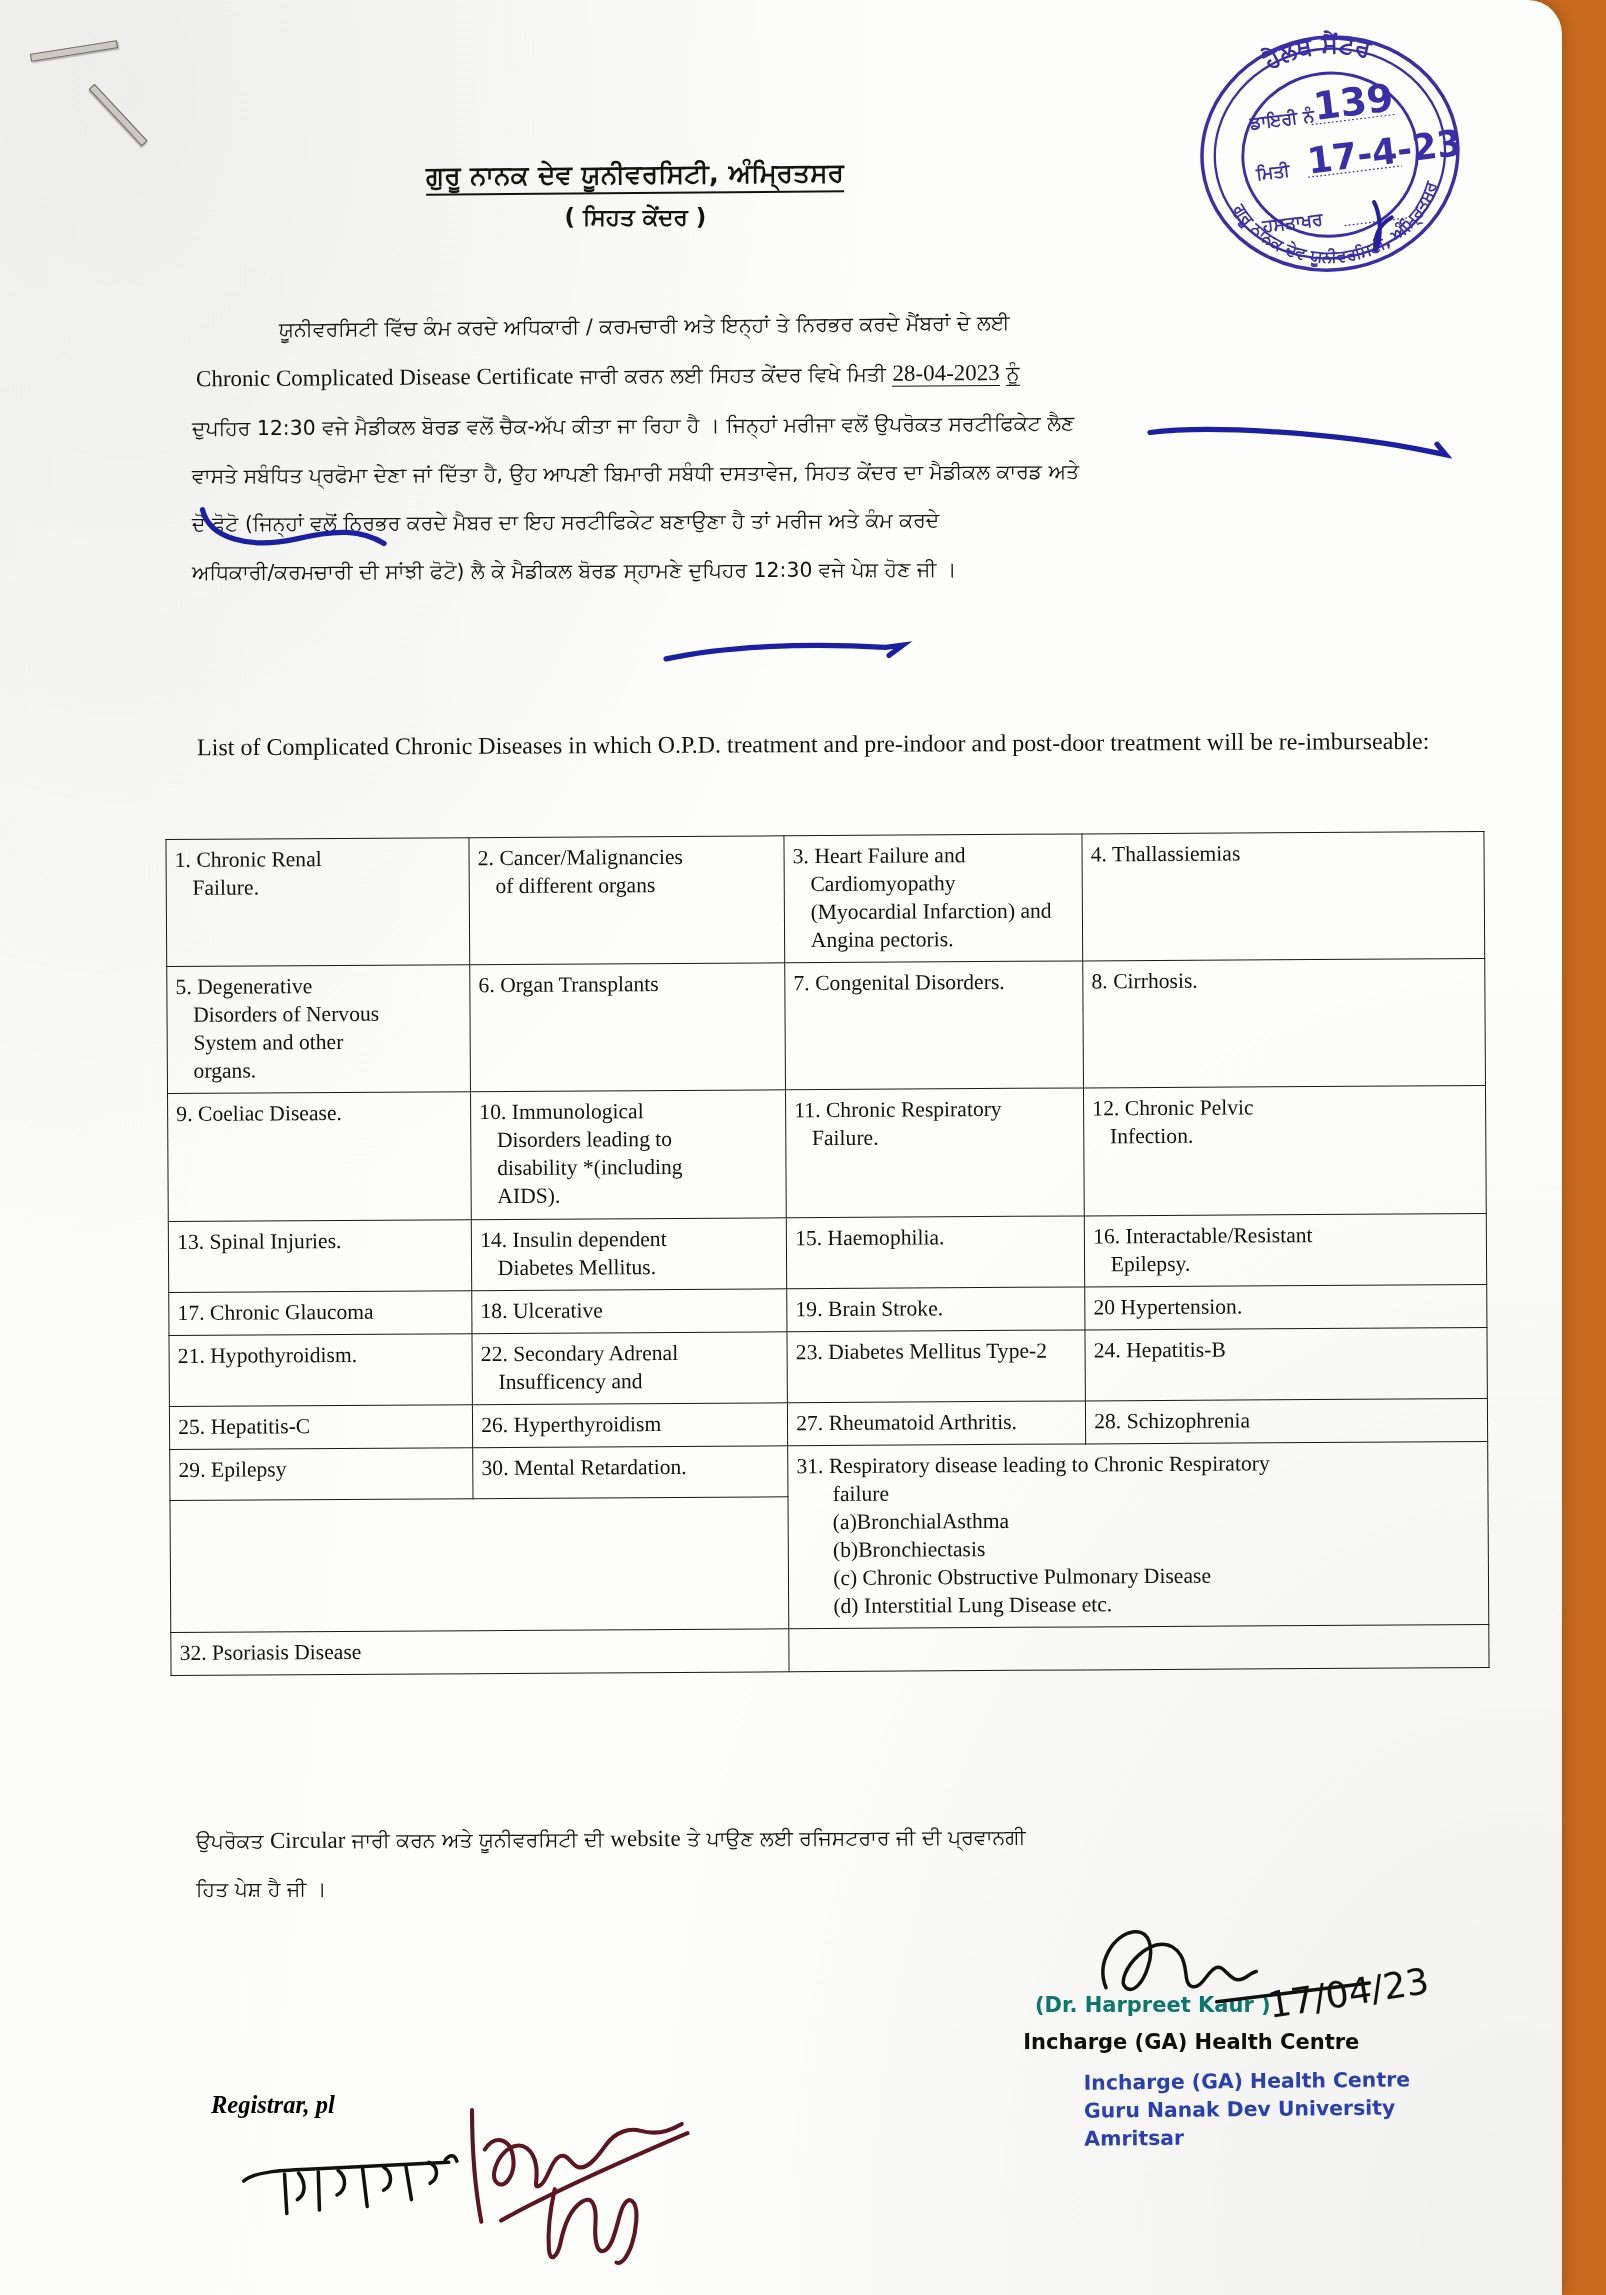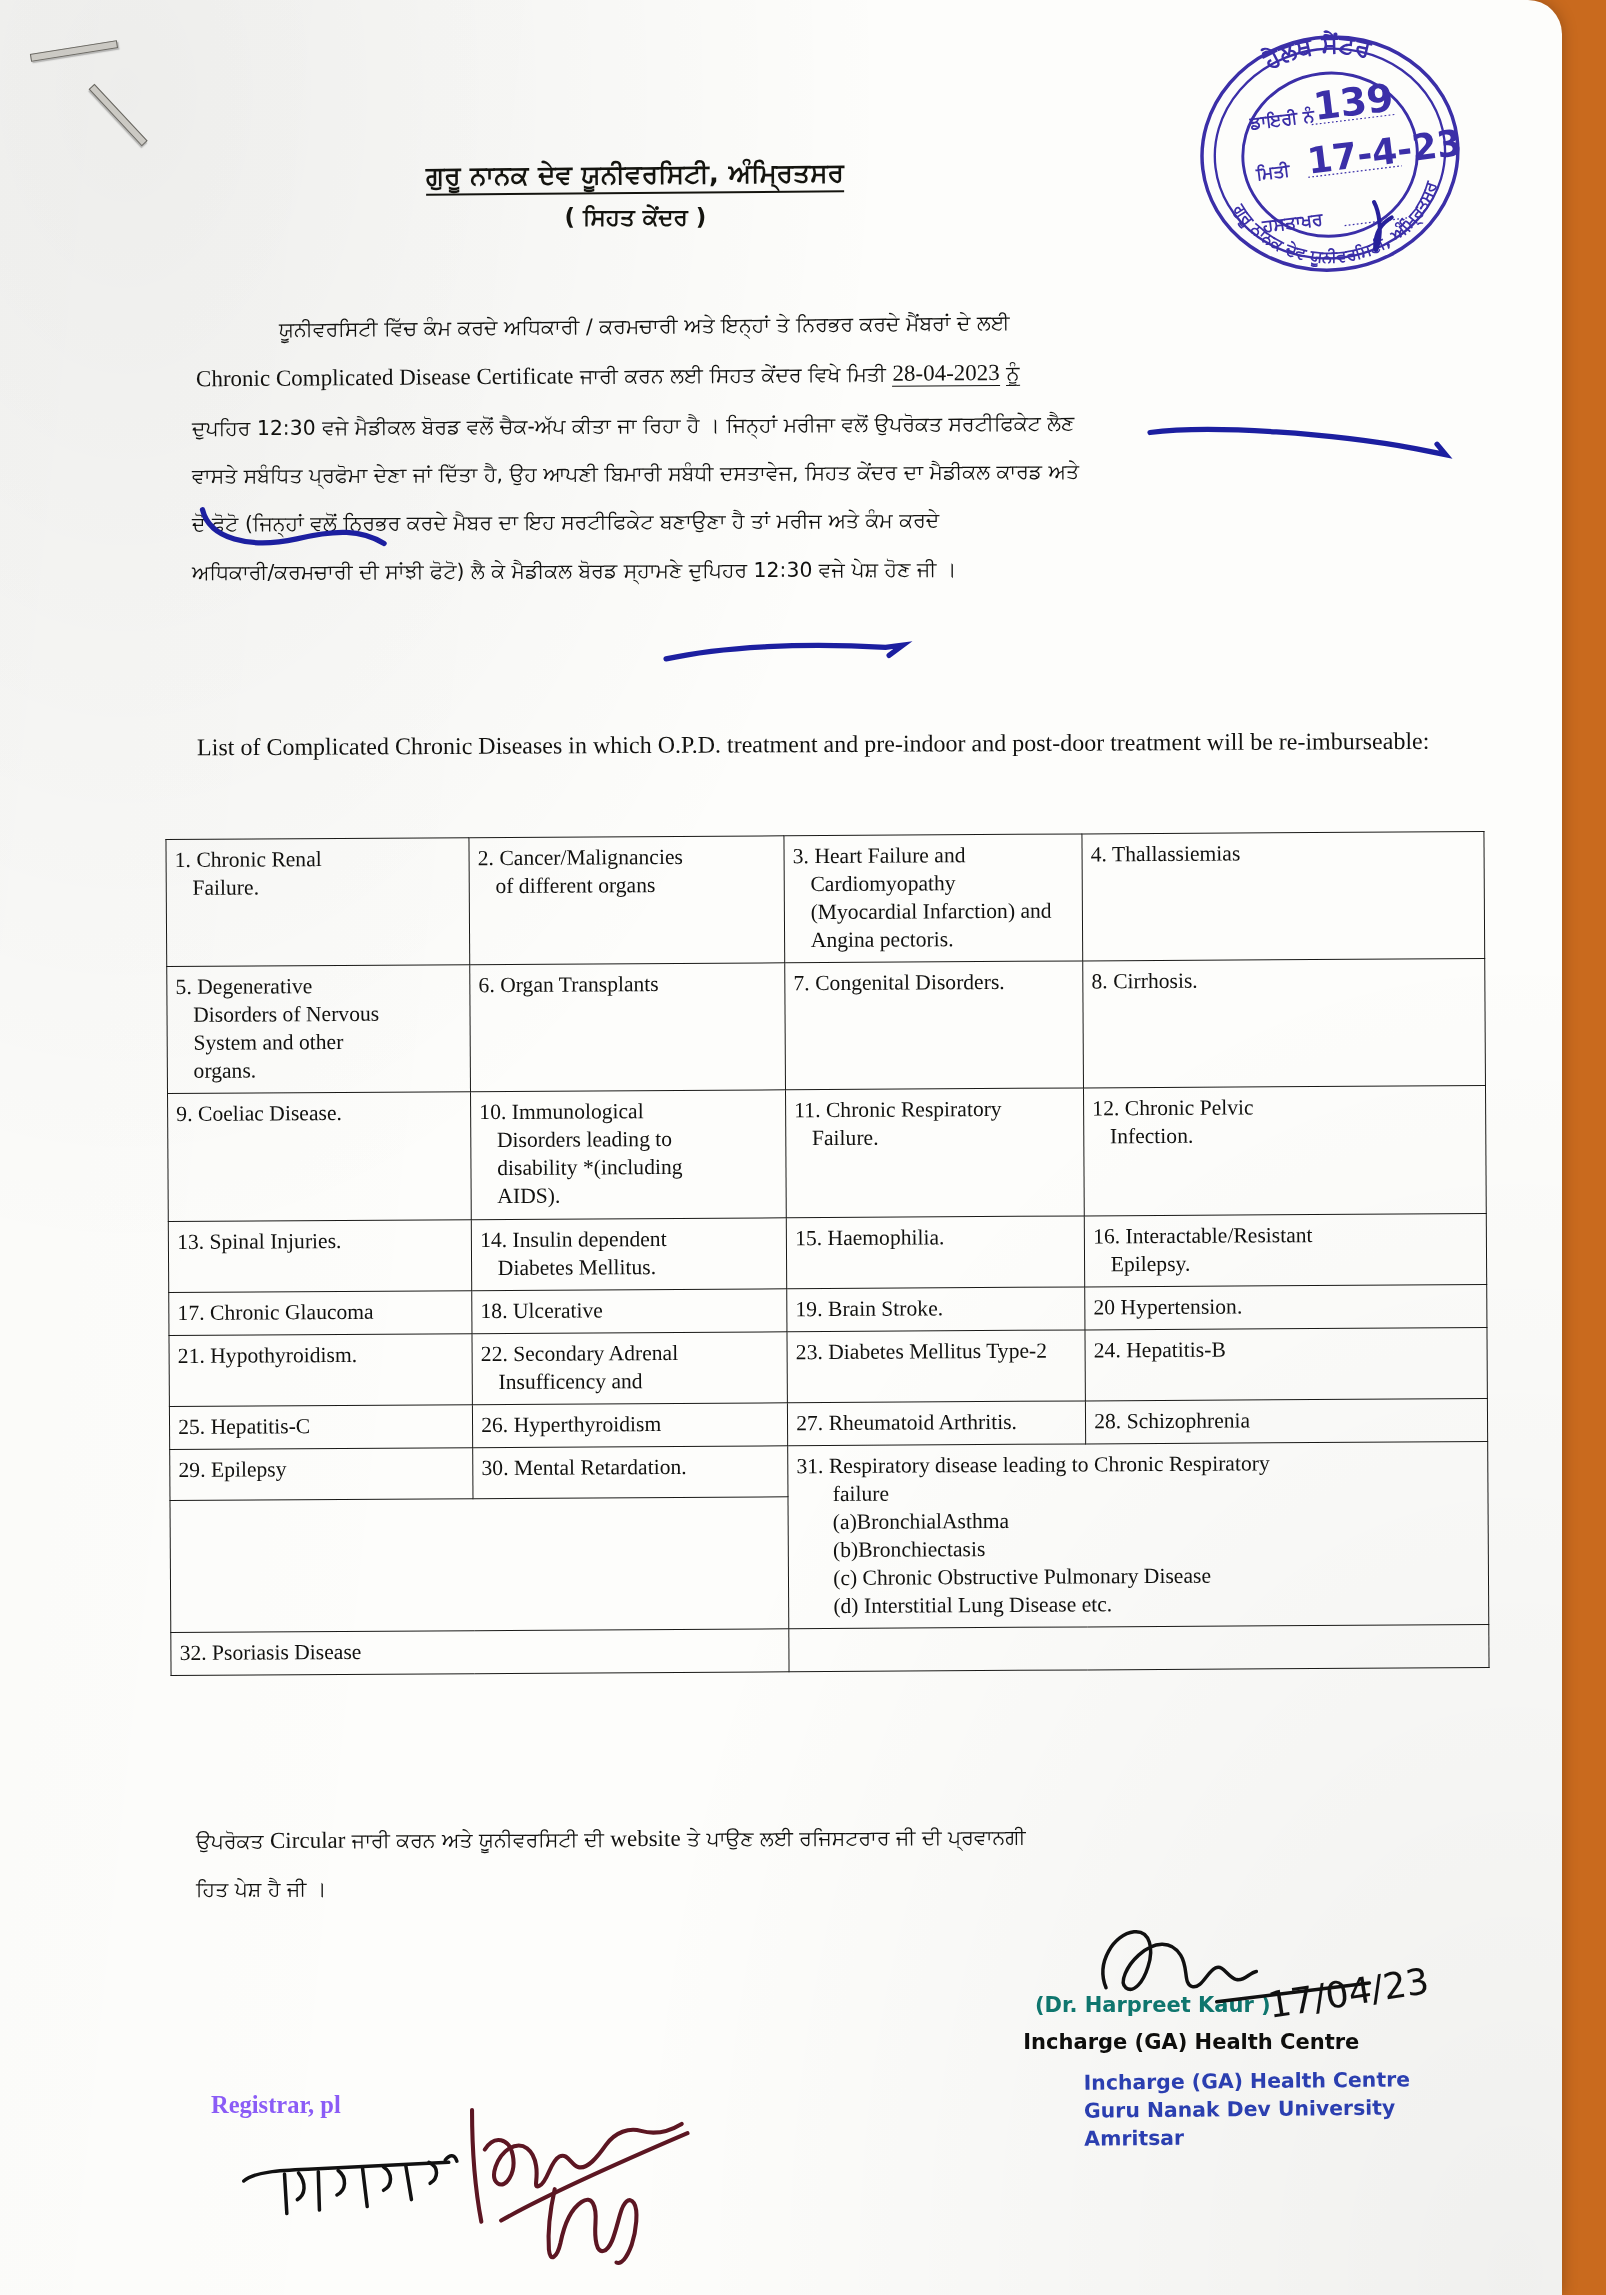--- a/index.html
+++ b/index.html
@@ -98,22 +98,22 @@
             margin-top:69px;padding-left:21px;}
   .sig-role{font-family:"DejaVu Sans",sans-serif;font-weight:700;font-size:21px;color:#0e0e0c;
             margin-top:13px;padding-left:9.3px;}
   .stamp2{font-family:"DejaVu Sans",sans-serif;font-weight:700;font-size:20.4px;
           color:#2b3fb0;line-height:1.38;margin-top:13px;padding-left:70px;
           transform:rotate(-0.6deg);}
   #sig-svg{position:absolute;left:64px;top:-11.7px;width:408px;height:134px;}
   .ink-black{fill:none;stroke:#111;stroke-width:6;stroke-linecap:round;stroke-linejoin:round;}
   
   #registrar{position:absolute;left:198px;top:2075px;z-index:6;width:583px;height:198px;}
-  .reg-label{font-family:"Liberation Serif",serif;font-weight:700;font-size:24.5px;color:#8b5cf6;
-             position:absolute;left:13px;top:16.3px;}
+  .reg-label{font-family:"Liberation Serif",serif;font-weight:700;font-size:24.5px;color:#000000;
+             position:absolute;left:13px;top:16.3px;font-style:italic;}
   #reg-svg{position:absolute;left:0;top:0;width:583px;height:198px;}
   .ink-maroon{fill:none;stroke:#5c1622;stroke-width:7;stroke-linecap:round;stroke-linejoin:round;}
   .ink-hand{fill:none;stroke:#111;stroke-width:6;stroke-linecap:round;stroke-linejoin:round;}
 </style>
 </head>
 <body>
 
 <div id="paper">
 
   <div class="staple" id="staple1"></div>

